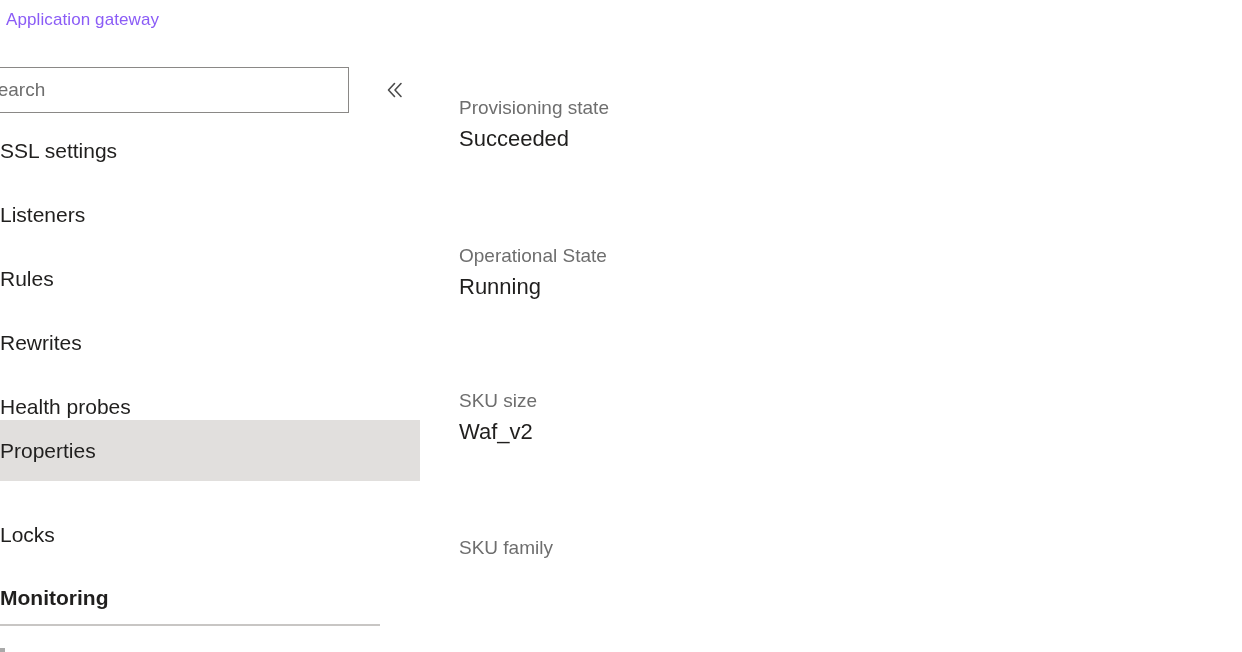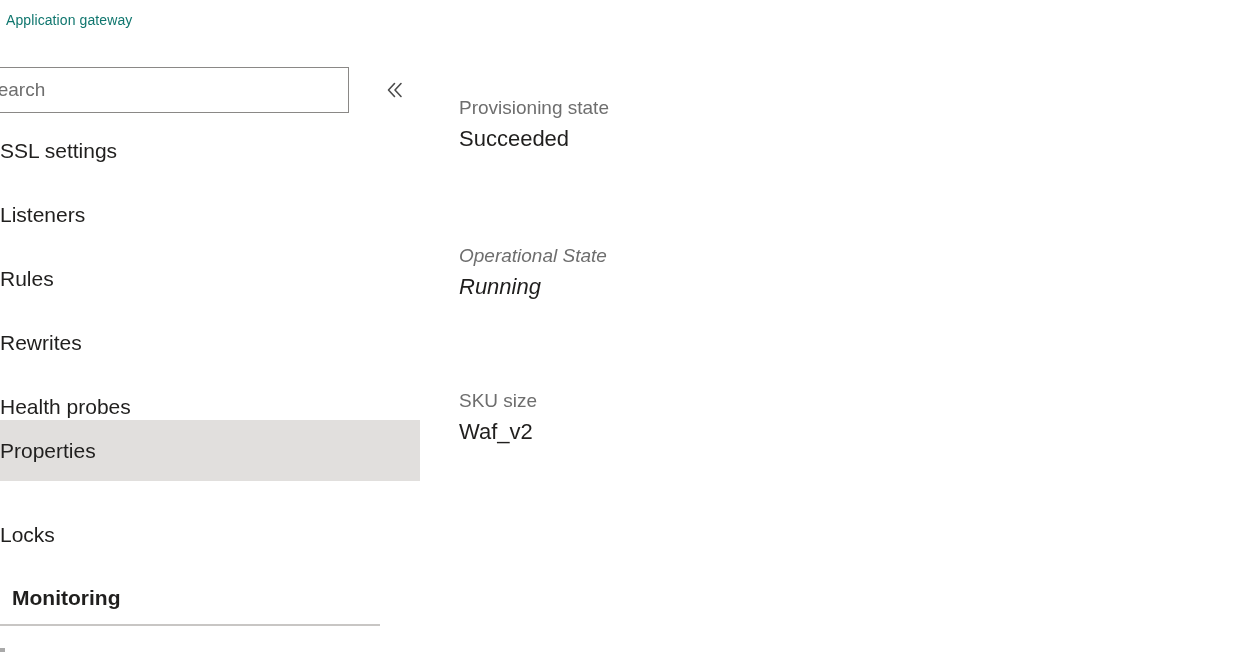--- a/index.html
+++ b/index.html
@@ -15,23 +15,23 @@
     overflow: hidden;
     font-family: "Liberation Sans", sans-serif;
     -webkit-font-smoothing: antialiased;
   }
 
   
   #blade-title {
     position: absolute;
     left: 6px;
     top: 6px;
-    font-size: 14px;
+    font-size: 17px;
     line-height: 28px;
-    color: #0f766e;
+    color: #8b5cf6;
     letter-spacing: 0.1px;
     white-space: nowrap;
   }
 
   
   #nav-column {
     position: absolute;
     left: -28px;
     top: 0;
     width: 448px;
@@ -107,21 +107,20 @@
     align-items: center;
     box-sizing: border-box;
     padding-left: 28px;
   }
   .nav-section .nav-section-label {
     font-size: 21px;
     line-height: 26px;
     font-weight: bold;
     color: #201f1e;
     white-space: nowrap;
-    margin-left: 12px;
   }
 
   #nav-divider {
     position: absolute;
     left: 0;
     top: 624px;
     width: 408px;
     height: 2px;
     background: #c8c6c4;
   }
@@ -207,26 +206,27 @@
   <div id="nav-next-item-sliver"></div>
 </div>
 
 <div id="content-pane">
 
   <div class="prop-group" style="top: 96px;">
     <div class="prop-label">Provisioning state</div>
     <div class="prop-value">Succeeded</div>
   </div>
 
-  <div class="prop-group" style="top: 244px; font-style: italic;">
+  <div class="prop-group" style="top: 244px;">
     <div class="prop-label">Operational State</div>
     <div class="prop-value">Running</div>
   </div>
 
   <div class="prop-group" style="top: 389px;">
     <div class="prop-label">SKU size</div>
     <div class="prop-value">Waf_v2</div>
   </div>
 
   <div class="prop-group" style="top: 536px;">
+    <div class="prop-label">SKU family</div>
   </div>
 
 </div>
 
 </body></html>

